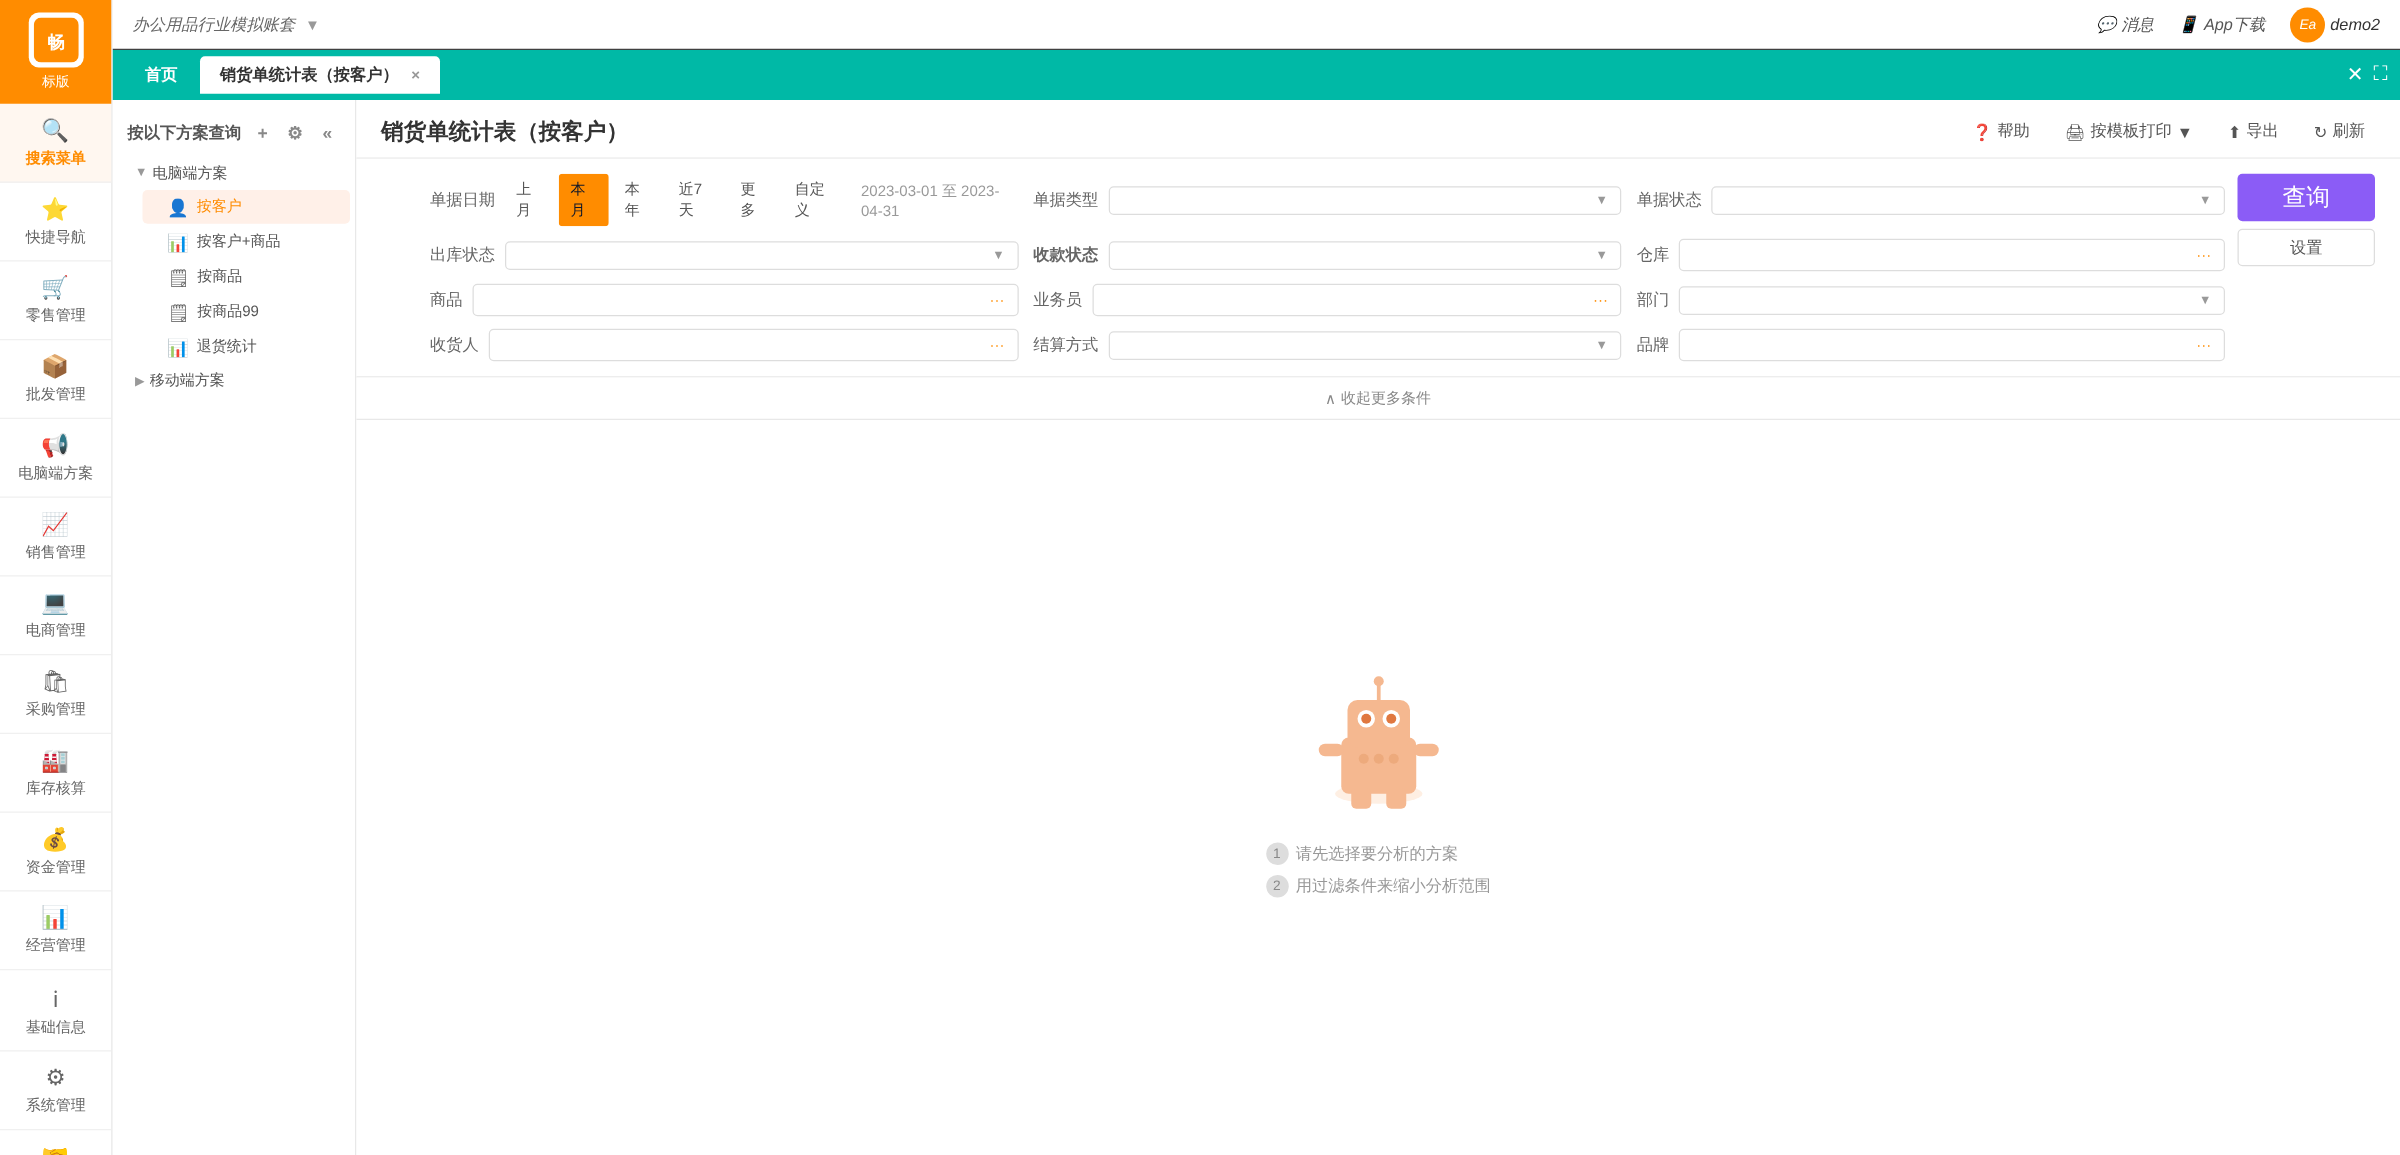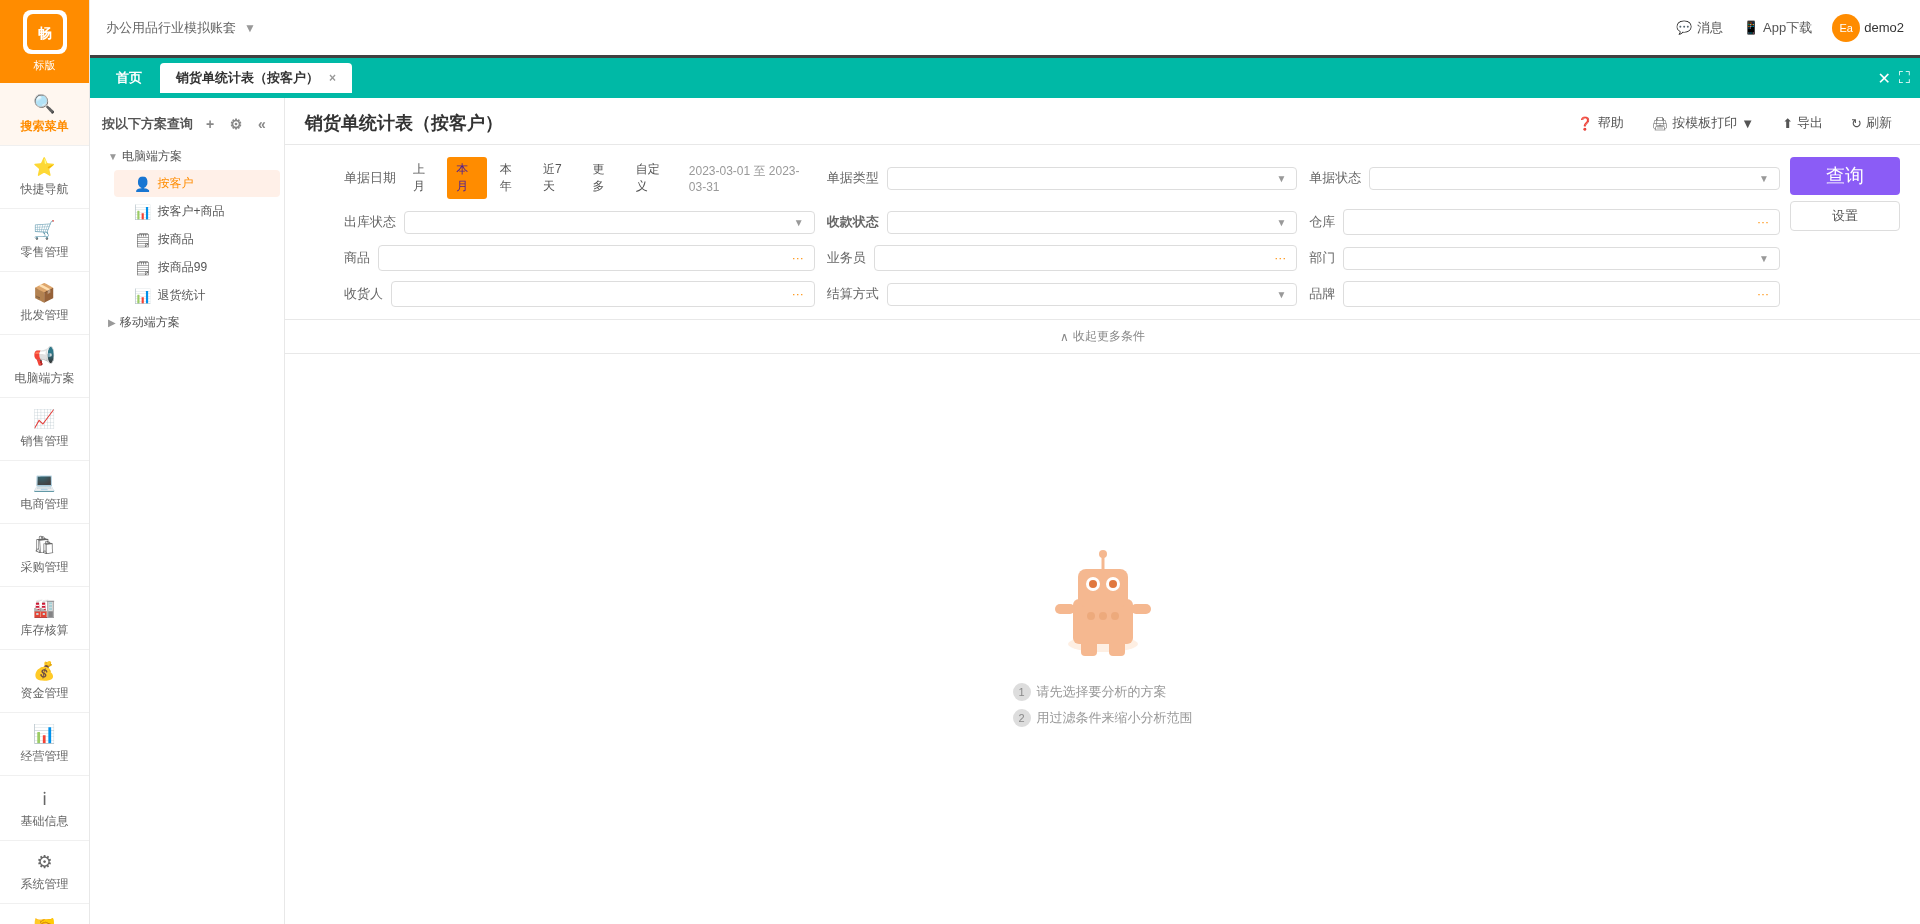--- a/index.html
+++ b/index.html
@@ -12,21 +12,21 @@
     .sidebar-logo .logo-text { color: #fff; font-size: 11px; margin-top: 4px; }
     .sidebar-nav { width: 100%; flex: 1; overflow-y: auto; }
     .sidebar-item { width: 100%; padding: 10px 5px; display: flex; flex-direction: column; align-items: center; cursor: pointer; font-size: 12px; color: #666; border-bottom: 1px solid #f0f0f0; }
     .sidebar-item .s-icon { font-size: 18px; margin-bottom: 3px; }
     .sidebar-search { background: #fff7f0; color: #ff8c00; font-weight: bold; }
 
     
     .main-area { flex: 1; display: flex; flex-direction: column; height: 100%; overflow: hidden; }
 
     
-    .top-header { height: 58px; background: #fff; border-bottom: 3px solid #404040; display: flex; align-items: center; justify-content: space-between; padding: 0 16px; }
+    .top-header { height: 40px; background: #fff; border-bottom: 1px solid #404040; display: flex; align-items: center; justify-content: space-between; padding: 0 16px; font-style: italic; }
     .top-header-left { display: flex; align-items: center; gap: 8px; }
     .header-title { font-size: 13px; color: #666; }
     .header-dropdown { font-size: 12px; color: #999; cursor: pointer; }
     .top-header-right { display: flex; align-items: center; gap: 20px; }
     .header-btn { display: flex; align-items: center; gap: 4px; font-size: 13px; color: #555; cursor: pointer; }
     .user-avatar { width: 28px; height: 28px; background: #ff8c00; border-radius: 50%; overflow: hidden; display: flex; align-items: center; justify-content: center; color: #fff; font-size: 11px; }
     .user-name { font-size: 13px; color: #333; cursor: pointer; }
 
     
     .tab-bar { height: 40px; background: #00b9a6; display: flex; align-items: center; padding: 0 10px; gap: 2px; }
@@ -61,21 +61,21 @@
     .page-title { font-size: 18px; font-weight: bold; color: #333; }
     .page-actions { display: flex; align-items: center; gap: 12px; }
     .page-action-btn { display: flex; align-items: center; gap: 4px; font-size: 13px; color: #555; cursor: pointer; padding: 4px 8px; border-radius: 4px; }
 
     
     .filter-area { background: #fff; padding: 12px 20px; border-bottom: 1px solid #e8e8e8; }
     .filter-row { display: flex; align-items: center; gap: 12px; margin-bottom: 10px; margin-left: 39px; }
     .filter-row:last-child { margin-bottom: 0; }
     .date-filter { display: flex; align-items: center; gap: 4px; flex: 1; }
     .date-btn { padding: 3px 8px; border-radius: 3px; font-size: 12px; cursor: pointer; color: #555; border: 1px solid transparent; }
-    .date-btn.active { background: #ff8c00; color: #4c1d95; border-radius: 3px; }
+    .date-btn.active { background: #ff8c00; color: #0f172a; border-radius: 3px; }
     .date-range { font-size: 12px; color: #999; margin-left: 8px; }
     .filter-actions { display: flex; flex-direction: column; gap: 6px; flex-shrink: 0; }
     .btn-query { background: #8b5cf6; color: #fff; border: none; border-radius: 4px; padding: 6px 36px; font-size: 19px; cursor: pointer; }
     .btn-settings { border: 1px solid #ddd; background: #fff; color: #555; border-radius: 4px; padding: 5px 14px; font-size: 13px; cursor: pointer; }
 
     
     .collapse-bar { display: flex; align-items: center; justify-content: center; padding: 8px; background: #fff; border-bottom: 1px solid #e8e8e8; cursor: pointer; font-size: 12px; color: #888; gap: 4px; }
 
     
     .empty-state { flex: 1; display: flex; flex-direction: column; align-items: center; justify-content: center; background: #fff; }
@@ -289,21 +289,21 @@
 
               <div class="filter-cell" style="flex:1;">
                 <span class="filter-cell-label">单据日期</span>
                 <div class="date-filter">
                   <span class="date-btn">上月</span>
                   <span class="date-btn active">本月</span>
                   <span class="date-btn">本年</span>
                   <span class="date-btn">近7天</span>
                   <span class="date-btn">更多</span>
                   <span class="date-btn">自定义</span>
-                  <span class="date-range">2023-03-01 至 2023-03-31</span>
+                  <span class="date-range">2023-03-01 至 2023-04-31</span>
                 </div>
               </div>
 
               <div class="filter-cell" style="flex:1;">
                 <span class="filter-cell-label">单据类型</span>
                 <div class="filter-input-wrap">
                   <span></span>
                   <span style="color:#999;font-size:10px;">▼</span>
                 </div>
               </div>

